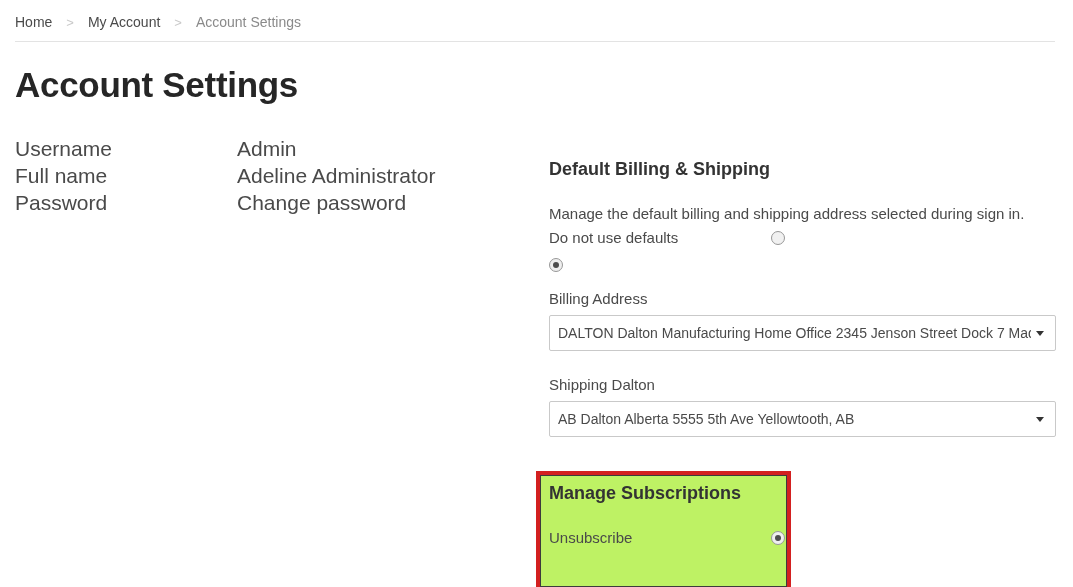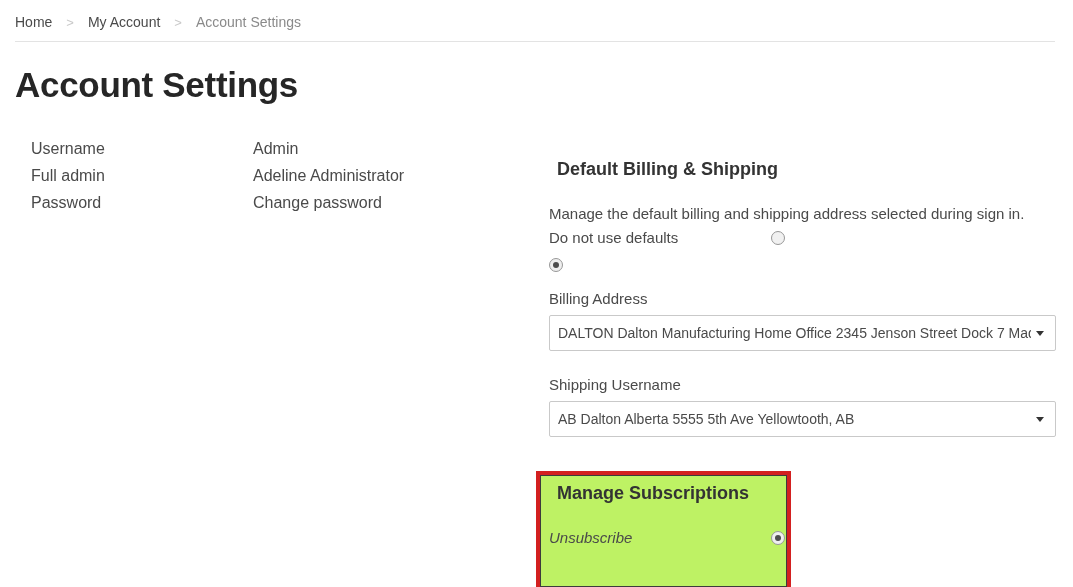--- a/index.html
+++ b/index.html
@@ -39,27 +39,27 @@
   }
 
   .content {
     display: flex;
     margin-top: 30px;
     padding-left: 15px;
   }
 
   
   .left-col { width: 534px; flex-shrink: 0; }
-  .info-row { display: flex; font-size: 16px; line-height: 27px; margin-left: 16px; }
+  .info-row { display: flex; font-size: 21px; line-height: 27px; }
   .info-label { width: 222px; flex-shrink: 0; }
   .info-value a { color: #4a4a4a; text-decoration: none; cursor: pointer; }
 
   
   .right-col { width: 507px; padding-top: 24px; font-size: 15px; }
-  h2.section-title { font-size: 18px; font-weight: 700; color: #333333; line-height: 21px; margin-left: 8px; }
+  h2.section-title { font-size: 18px; font-weight: 700; color: #333333; line-height: 21px; }
   .desc { margin-top: 24px; line-height: 20px; }
 
   .radio-row { display: flex; align-items: center; height: 27px; }
   .radio-row .radio-label { width: 222px; flex-shrink: 0; }
 
   .radio {
     width: 14px; height: 14px;
     border-radius: 50%;
     border: 1px solid #979797;
     background: #f1f1f1;
@@ -118,21 +118,21 @@
     margin-left: -13px;
     width: 255px;
     height: 120px;
     border: 4px solid #d32020;
     box-shadow: inset 0 0 0 1px #3c3c3c;
     padding: 8px 0 0 9px;
     background: #bef264;
   }
   .subs-box h2 { color: #333333; }
   .subs-rows { margin-top: 20px; }
-  .subs-box .radio-row .radio-label { width: 222px; font-style: italic; }
+  .subs-box .radio-row .radio-label { width: 222px; }
 </style>
 </head>
 <body>
 
 <nav class="breadcrumb">
   <a>Home</a>
   <span class="sep">&gt;</span>
   <a>My Account</a>
   <span class="sep">&gt;</span>
   <span class="current">Account Settings</span>
@@ -145,21 +145,21 @@
 <div class="content">
 
   <div class="left-col">
     <div class="info-row">
       <div class="info-label">Username</div>
       <div class="info-value">Admin</div>
     </div>
     <div class="info-row">
     </div>
     <div class="info-row">
-      <div class="info-label">Full admin</div>
+      <div class="info-label">Full name</div>
       <div class="info-value">Adeline Administrator</div>
     </div>
     <div class="info-row">
       <div class="info-label">Password</div>
       <div class="info-value">
         <a>Change password</a>
       </div>
     </div>
   </div>
 
@@ -174,21 +174,21 @@
     <div class="radio-row">
       <span class="radio checked"></span>
     </div>
 
     <div class="field-label">Billing Address</div>
     <div class="select">
       <span class="select-value">DALTON Dalton Manufacturing Home Office 2345 Jenson Street Dock 7 Madis</span>
       <span class="caret"></span>
     </div>
 
-    <div class="field-label select-shipping">Shipping Username</div>
+    <div class="field-label select-shipping">Shipping Dalton</div>
     <div class="select">
       <span class="select-value">AB Dalton Alberta 5555 5th Ave Yellowtooth, AB</span>
       <span class="caret"></span>
     </div>
 
     <div class="subs-box" id="subs-box" style="border-color: rgb(211, 32, 32);">
       <h2 class="section-title">Manage Subscriptions</h2>
       <div class="subs-rows">
         <div class="radio-row">
           <span class="radio-label">Unsubscribe</span>

